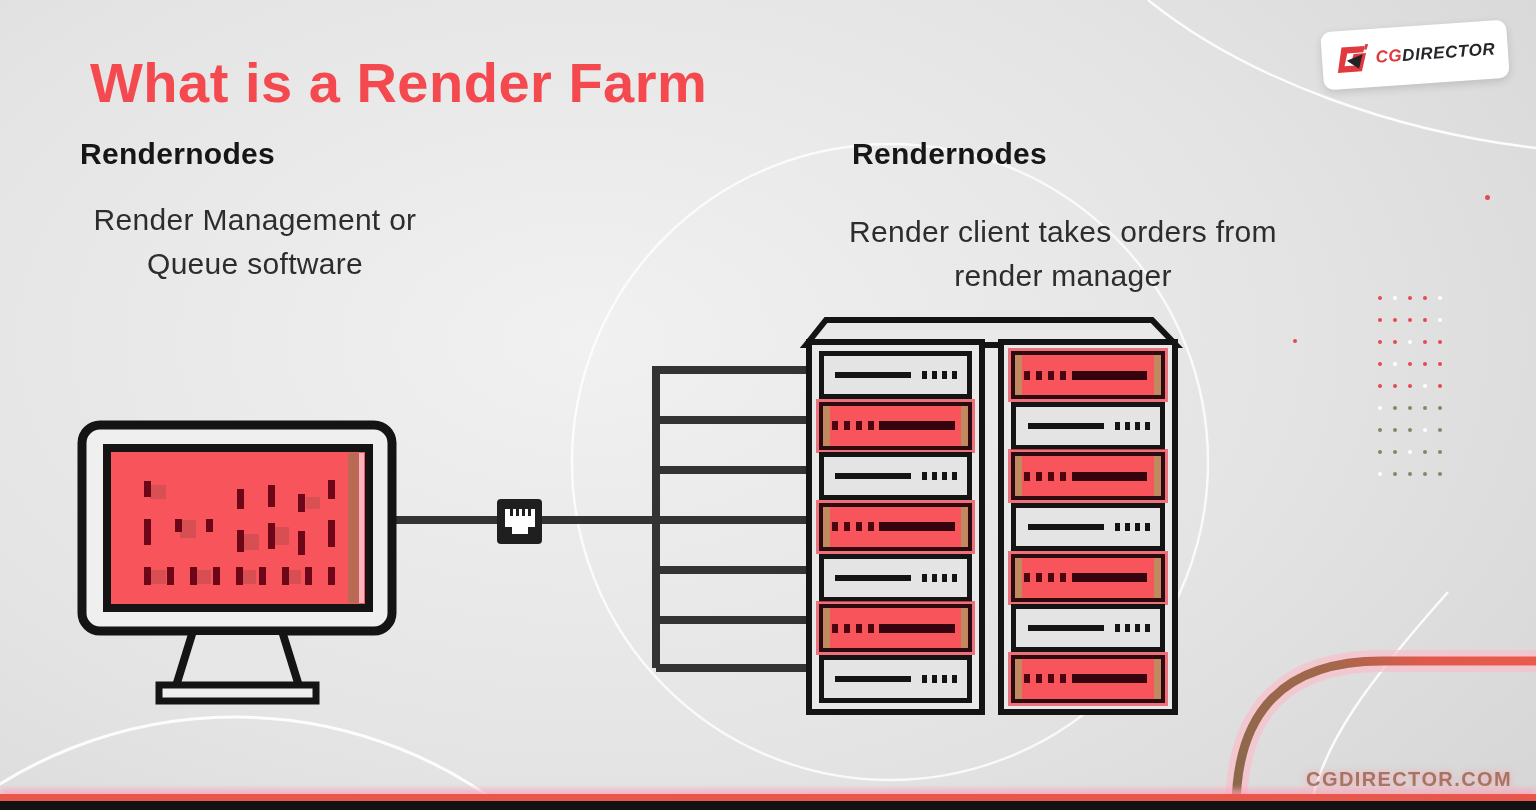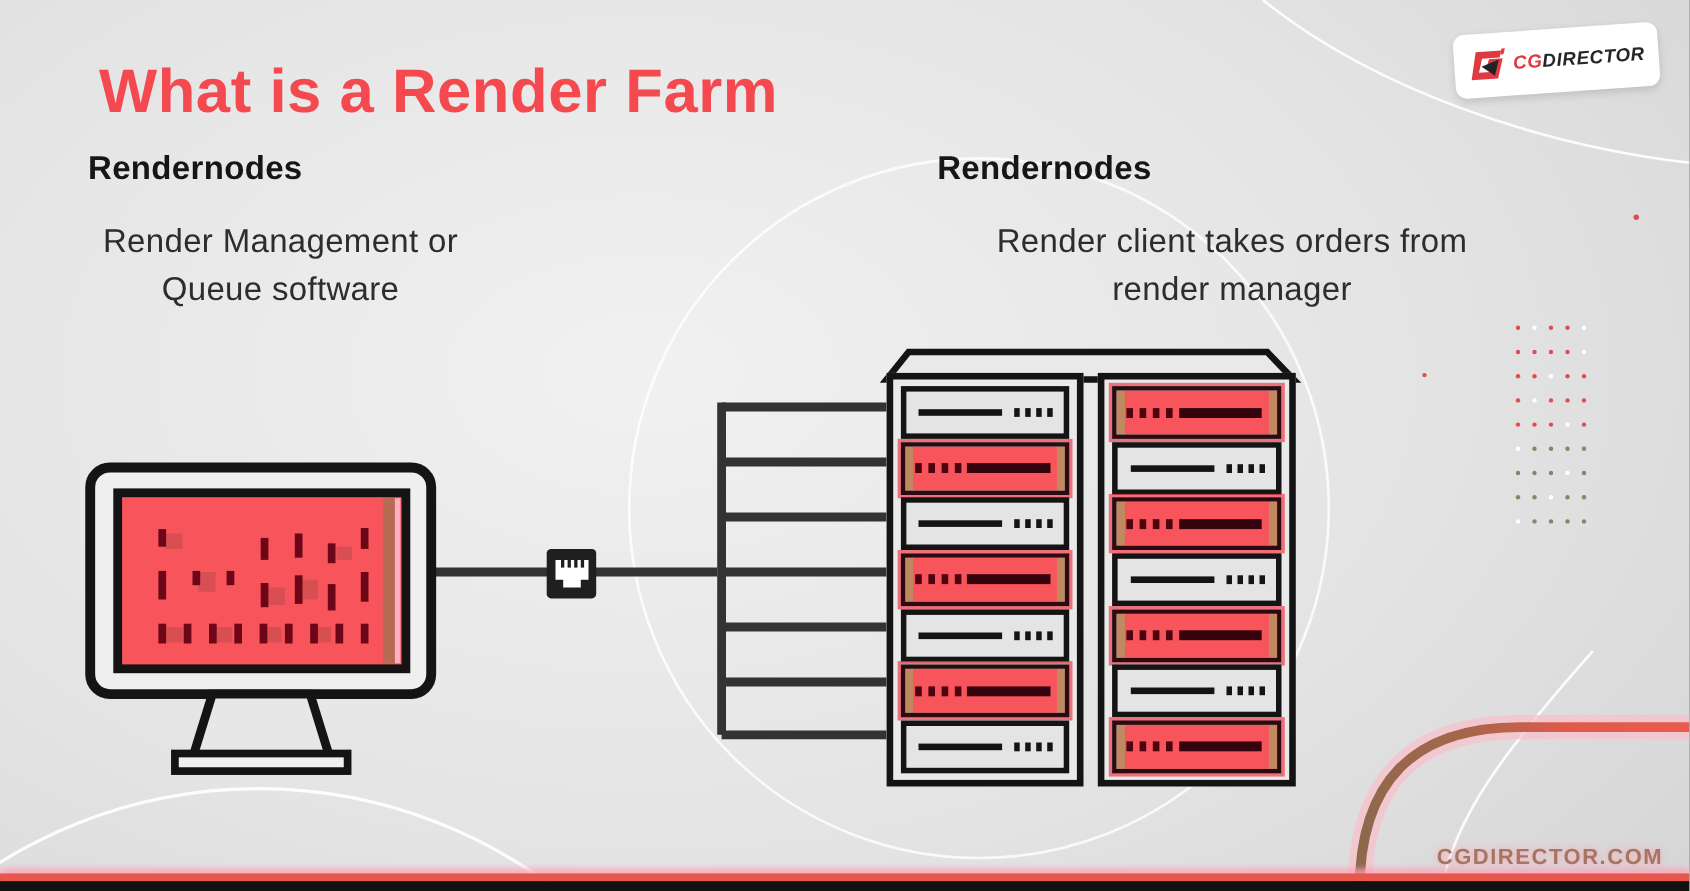--- a/index.html
+++ b/index.html
@@ -6,21 +6,21 @@
   .canvas{
     position:relative;width:1536px;height:810px;overflow:hidden;
     font-family:"Liberation Sans",sans-serif;
     background:radial-gradient(120% 140% at 38% 42%, #f1f1f1 0%, #e4e4e4 38%, #d4d4d4 70%, #c2c2c2 100%);
   }
   
   .title{position:absolute;left:80px;top:50px;font-size:56px;font-weight:800;color:#f4494f;letter-spacing:.5px;margin-left:10px;}
   .col-heading{position:absolute;top:137px;font-size:30px;font-weight:800;color:#161616;letter-spacing:.3px;}
   .col-desc{position:absolute;top:198px;font-size:30px;font-weight:400;color:#2d2d2d;line-height:44px;letter-spacing:.3px;text-align:center;}
   .ws-h{left:80px;} .ws-d{left:80px;width:350px;}
-  .rn-h{left:818px;margin-left:34px;} .rn-d{left:860px;width:520px;}
+  .rn-h{left:818px;margin-left:34px;} .rn-d{left:803px;width:520px;margin-top:12px;}
   
   .logo{position:absolute;left:1322px;top:26px;width:186px;height:58px;background:#fff;border-radius:10px;
         transform:rotate(-4deg);box-shadow:0 3px 8px rgba(0,0,0,.14);
         display:flex;align-items:center;justify-content:center;gap:7px;}
   .logo .word{font-size:17px;font-weight:800;font-style:italic;letter-spacing:.6px;color:#26262a;white-space:nowrap;}
   .logo .word .cg{color:#e0393f;}
   
   .site{position:absolute;right:24px;top:768px;font-size:20px;font-weight:800;letter-spacing:1.4px;
         color:#a57562;text-shadow:0 0 7px rgba(255,150,170,.85);margin-left:37px;}
   .bar-red{position:absolute;left:0;top:794px;width:100%;height:7px;background:#e8574b;

